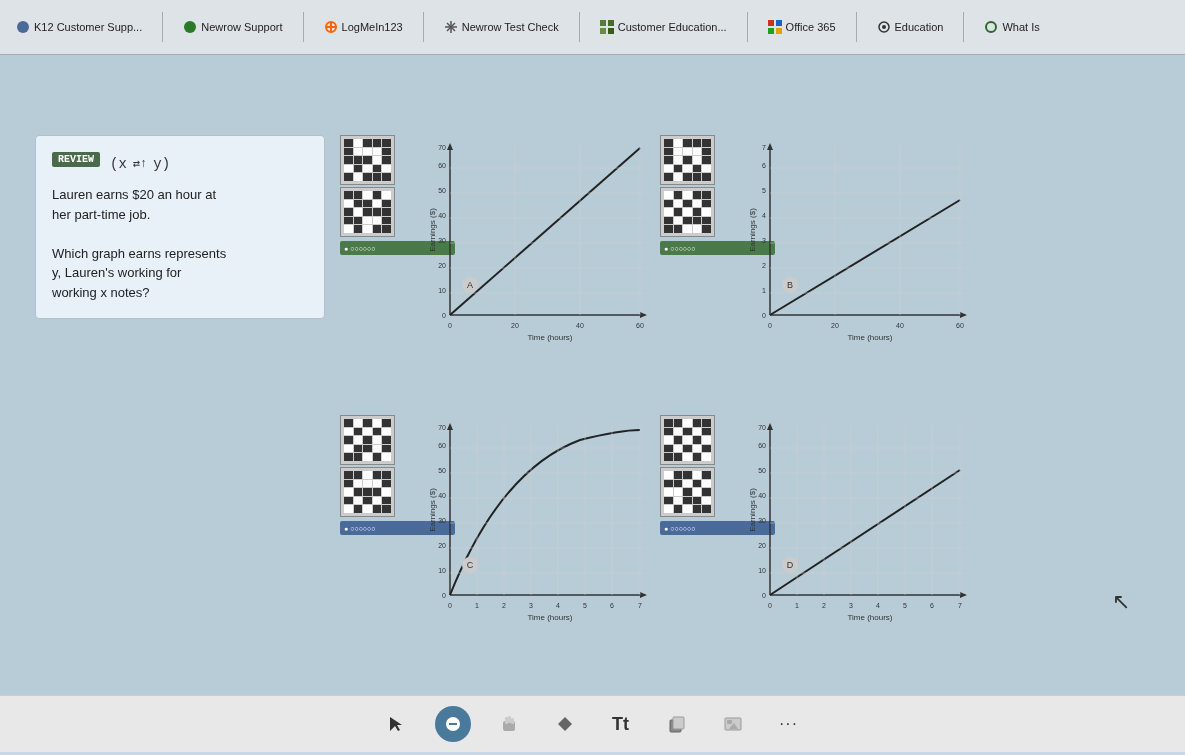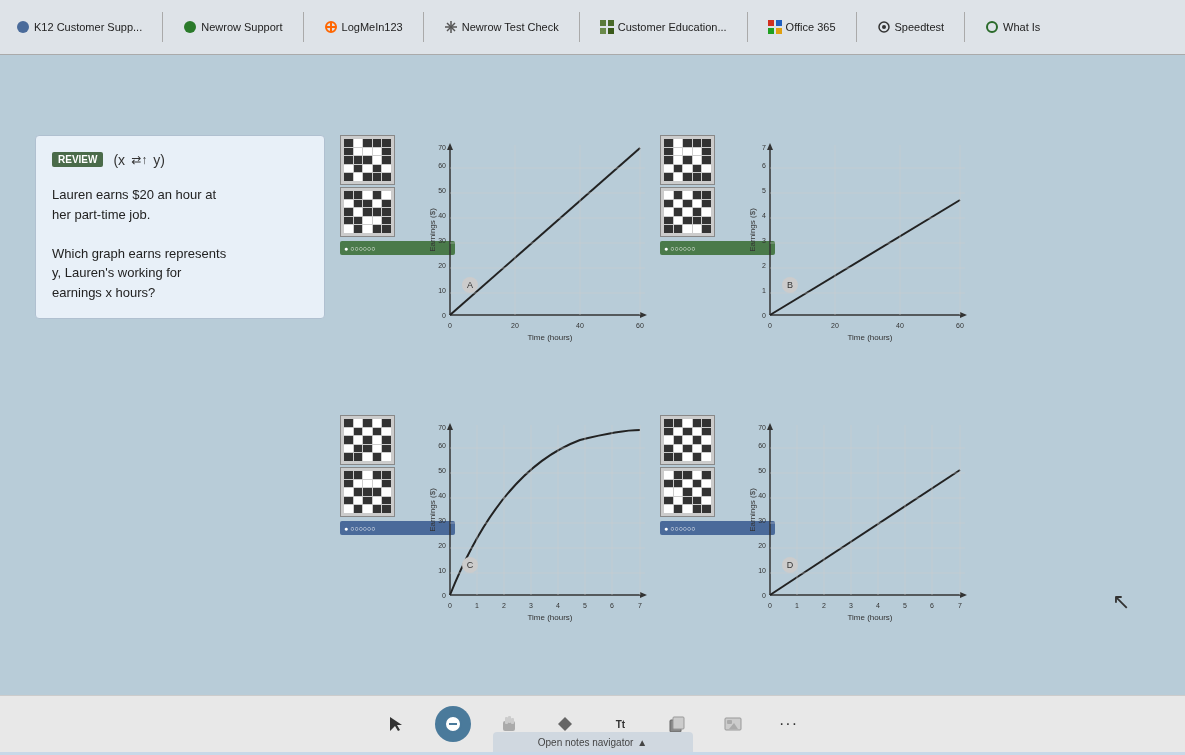--- a/index.html
+++ b/index.html
@@ -199,49 +199,49 @@
       <rect x="8" y="8" width="6" height="6" fill="#e0a010"></rect>
     </svg>
     <span>Office 365</span>
   </div>
   <div class="tab-divider"></div>
   <div class="tab-item">
     <svg class="tab-icon" viewBox="0 0 14 14">
         <circle cx="7" cy="7" r="5" fill="none" stroke="#333" stroke-width="1.5"></circle>
         <circle cx="7" cy="7" r="2" fill="#333"></circle>
       </svg>
-    <span>Speedtest</span>
+    <span>Education</span>
   </div>
   <div class="tab-divider"></div>
   <div class="tab-item">
     <svg class="tab-icon" viewBox="0 0 14 14">
         <circle cx="7" cy="7" r="5" fill="none" stroke="#2a6a2a" stroke-width="2"></circle>
       </svg>
     <span>What Is</span>
   </div>
 </div>
 
 <div class="main-area">
 
   <div class="info-box">
-    <div style="display:flex; align-items:flex-start; margin-bottom:8px;">
+    <div style="display:flex; align-items:center; margin-bottom:8px;font-family:Liberation Mono, monospace;">
       <span class="review-badge">REVIEW</span>
       <span class="expression">
         <span>(x</span>
         <span style="font-size:12px;">⇄↑</span>
         <span>y)</span>
       </span>
     </div>
     <div class="question-text">
       <span>Lauren earns $20 an hour at</span><br>
       <span>her part-time job.</span>
       <br><br>
       <span>Which graph earns represents</span><br>
       <span>y, Lauren's working for</span><br>
-      <span>earnings x hours?</span>
+      <span>working x notes?</span>
     </div>
   </div>
 
 
   <div style="position:absolute; top:80px; left:340px; width:300px; height:260px;">
 
     <div style="position:absolute; top:0; left:0; width:55px; height:50px; background:#ccc; border:1px solid #888; display:grid; grid-template-columns:repeat(5,1fr); gap:1px; padding:3px;">
       <div style="background:#333;"></div>
         <div style="background:#fff;"></div>
         <div style="background:#333;"></div>
@@ -683,36 +683,32 @@
       <rect x="8" y="1" width="3" height="7" rx="1" fill="#ccc"></rect>
       <rect x="11" y="3" width="3" height="6" rx="1" fill="#ccc"></rect>
     </svg>
   </div>
   <div class="toolbar-btn" title="Diamond">
     <svg width="18" height="18" viewBox="0 0 18 18">
       <polygon points="9,2 16,9 9,16 2,9" fill="#666"></polygon>
     </svg>
   </div>
   <div class="toolbar-btn" title="Text">
-    <span style="font-size:10px; font-weight:bold; color:#333;">Tt</span>
+    <span style="font-size:18px; font-weight:bold; color:#333;">Tt</span>
   </div>
   <div class="toolbar-btn" title="Copy">
     <svg width="18" height="18" viewBox="0 0 18 18">
       <rect x="2" y="5" width="11" height="12" rx="1" fill="#888" stroke="#666" stroke-width="1"></rect>
       <rect x="5" y="2" width="11" height="12" rx="1" fill="#ccc" stroke="#999" stroke-width="1"></rect>
     </svg>
   </div>
   <div class="toolbar-btn" title="Image">
     <svg width="18" height="18" viewBox="0 0 18 18">
       <rect x="1" y="3" width="16" height="12" rx="1" fill="#ccc" stroke="#999" stroke-width="1"></rect>
       <rect x="3" y="5" width="5" height="4" rx="1" fill="#aaa"></rect>
       <polygon points="5,14 10,8 14,14" fill="#aaa"></polygon>
     </svg>
   </div>
   <div class="toolbar-btn" title="More">
     <span style="font-size:16px; letter-spacing:1px; color:#333;">···</span>
   </div>
 
-  <div class="open-notes">
-    <span>Open notes navigator</span>
-    <span>▲</span>
-  </div>
 </div>
 
 </body></html>

